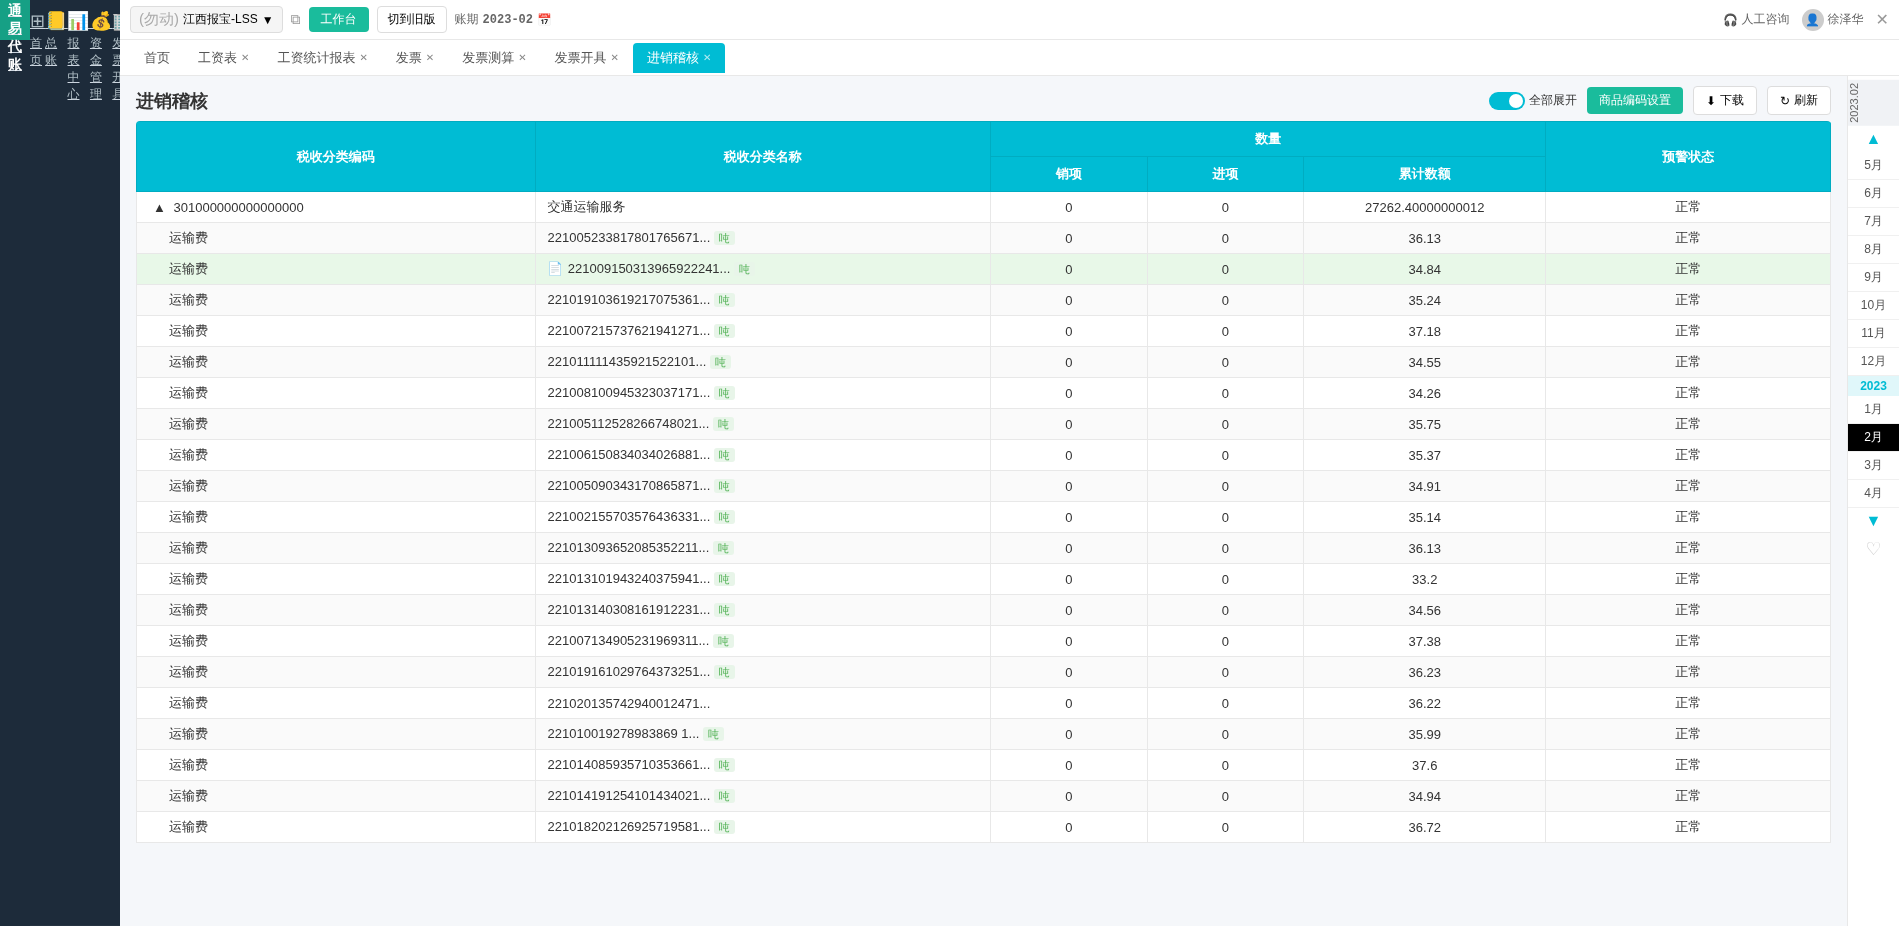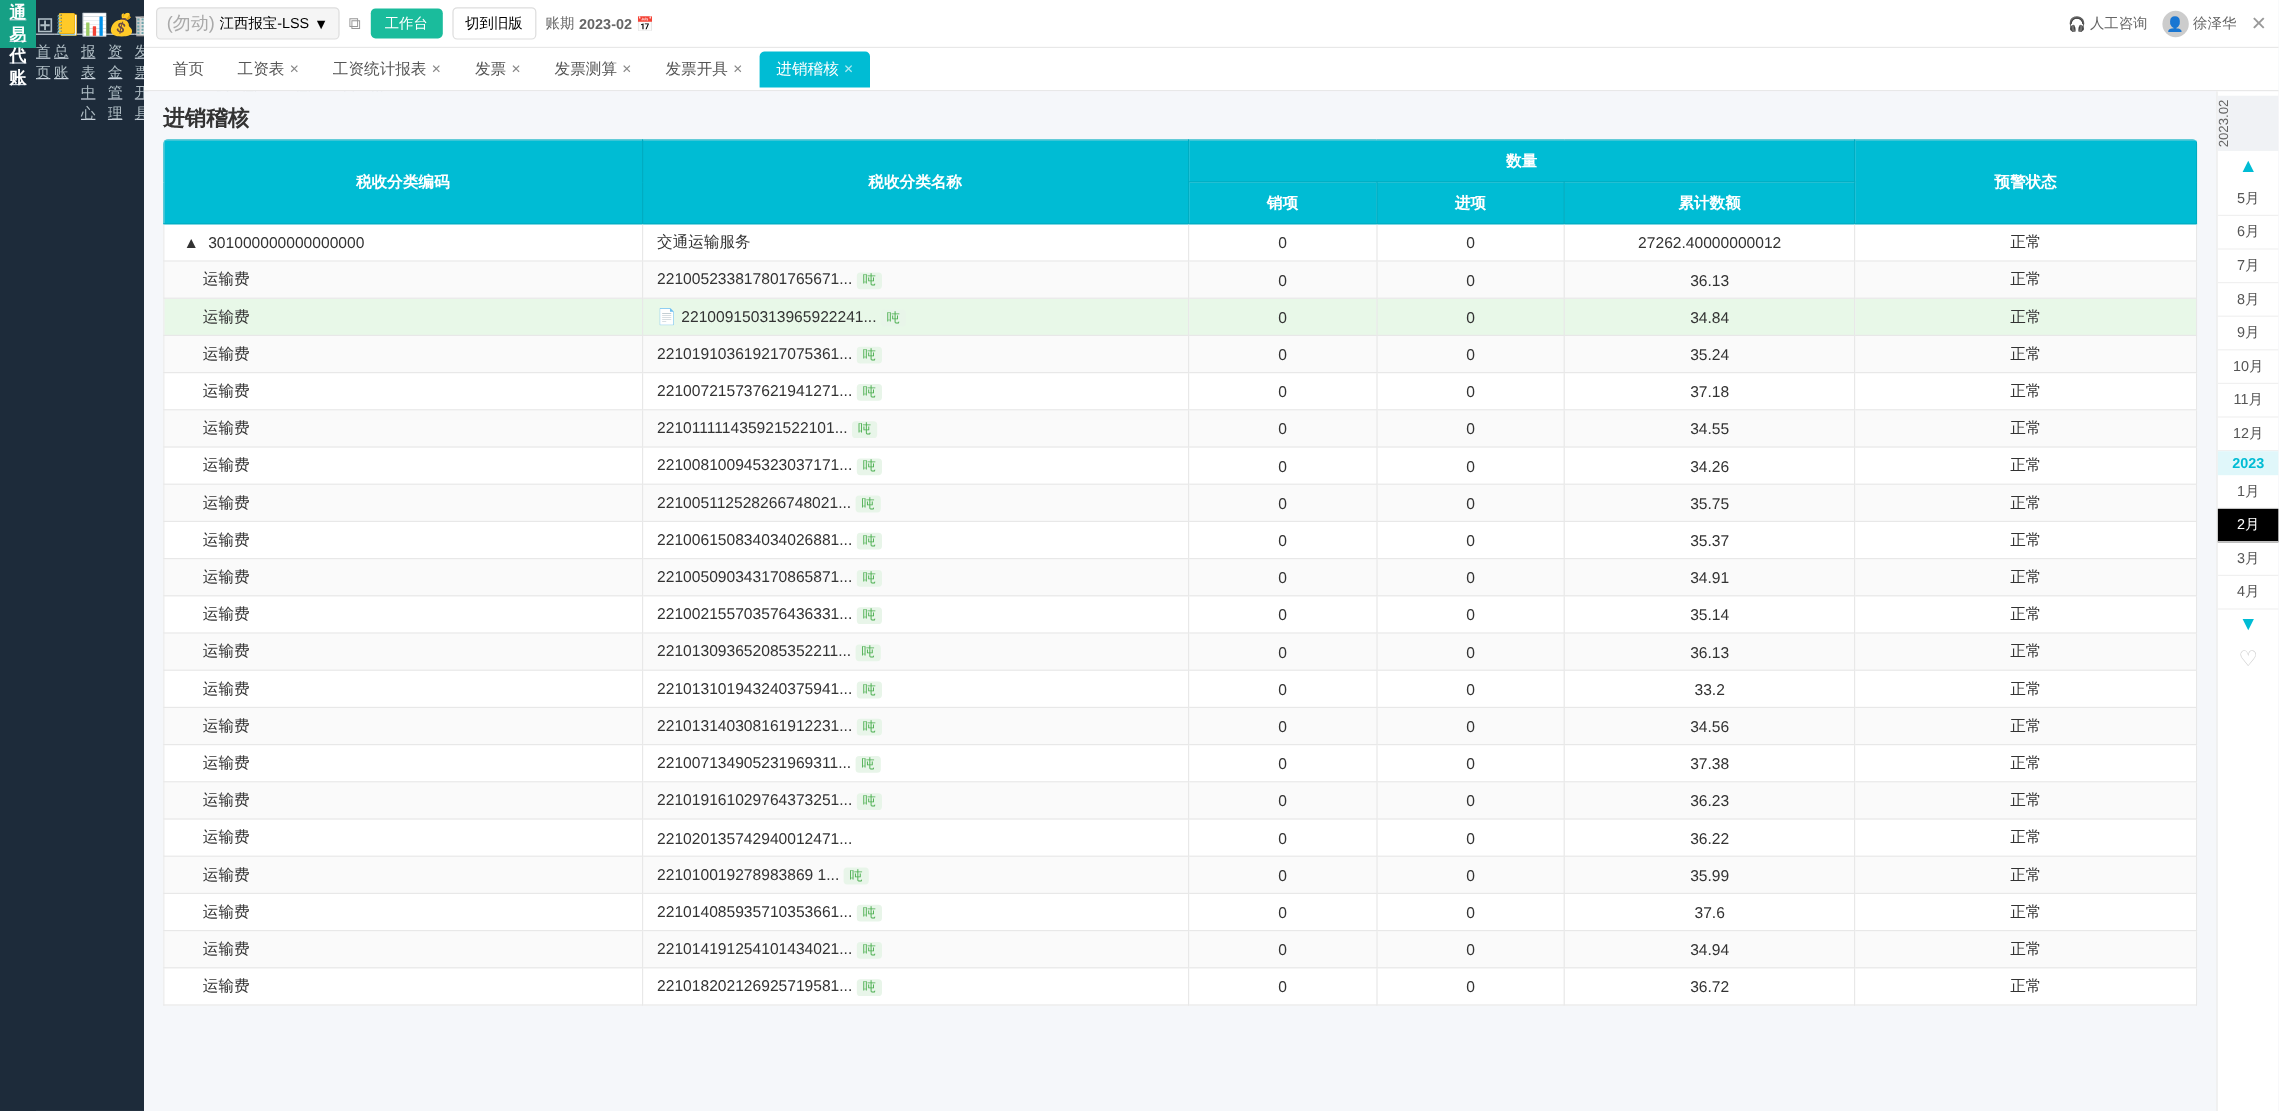--- a/index.html
+++ b/index.html
@@ -403,21 +403,21 @@
     <div class="company-selector">
       <span style="color:#aaa;font-size:15px;">(勿动)</span>
       <span>江西报宝-LSS</span>
       <span>▼</span>
     </div>
     <span style="cursor:pointer;color:#999;font-size:14px;">⧉</span>
     <button class="btn-workspace">工作台</button>
     <button class="btn-switch">切到旧版</button>
     <span class="period-label">
       <span>账期</span>
-      <span style="font-weight:bold;">2023-02</span>
+      <span style="font-weight:bold;font-family:Liberation Mono, monospace;">2023-02</span>
       <span style="cursor:pointer;">📅</span>
     </span>
     <div class="top-bar-right">
       <span style="cursor:pointer;display:flex;align-items:center;gap:3px;">
         <span>🎧</span>
         <span>人工咨询</span>
       </span>
       <div class="user-info">
         <span style="width:22px;height:22px;border-radius:50%;background:#ccc;display:inline-flex;align-items:center;justify-content:center;font-size:12px;">👤</span>
         <span>徐泽华</span>
@@ -454,20 +454,35 @@
       <span>进销稽核</span>
       <span class="tab-close">✕</span>
     </div>
   </div>
 
   <div class="page-area">
     <div class="page-content">
 
       <div class="page-header">
         <h2 class="page-title">进销稽核</h2>
+        <div class="header-actions">
+          <div class="toggle-label">
+            <div class="toggle-switch"></div>
+            <span>全部展开</span>
+          </div>
+          <button class="btn-setting">商品编码设置</button>
+          <button class="btn-download">
+            <span>⬇</span>
+            <span>下载</span>
+          </button>
+          <button class="btn-refresh">
+            <span>↻</span>
+            <span>刷新</span>
+          </button>
+        </div>
       </div>
 
       <div class="table-container">
         <table>
           <thead>
             <tr>
               <th rowspan="2" style="width:280px;padding-left:12px;">税收分类编码</th>
               <th rowspan="2" style="width:320px;">税收分类名称</th>
               <th colspan="3">数量</th>
               <th rowspan="2" style="width:200px;">预警状态</th>

